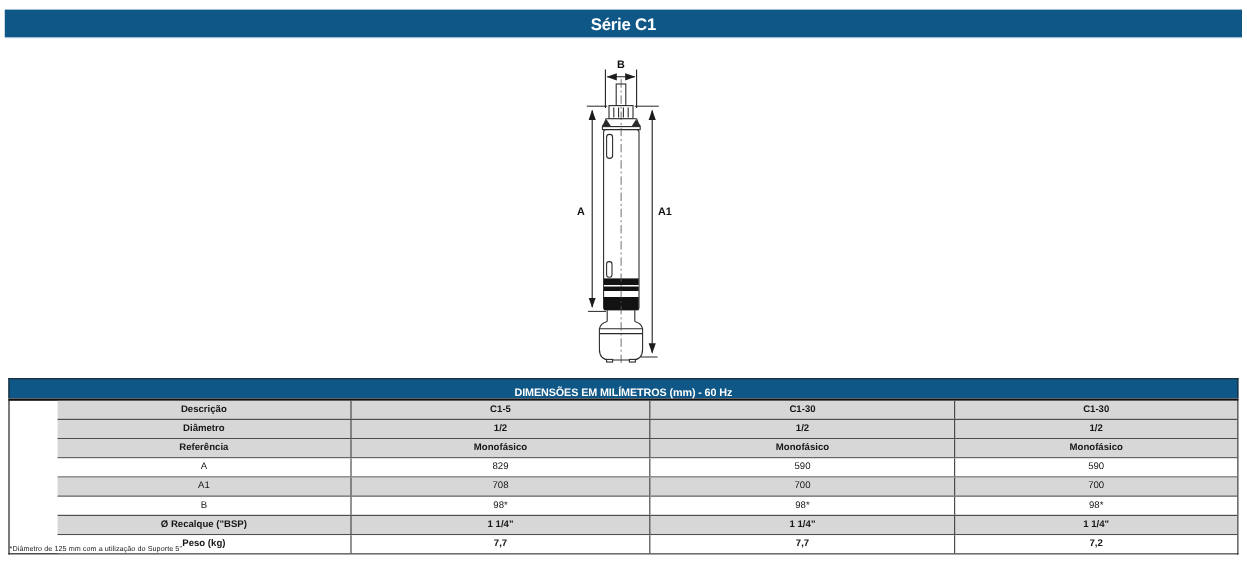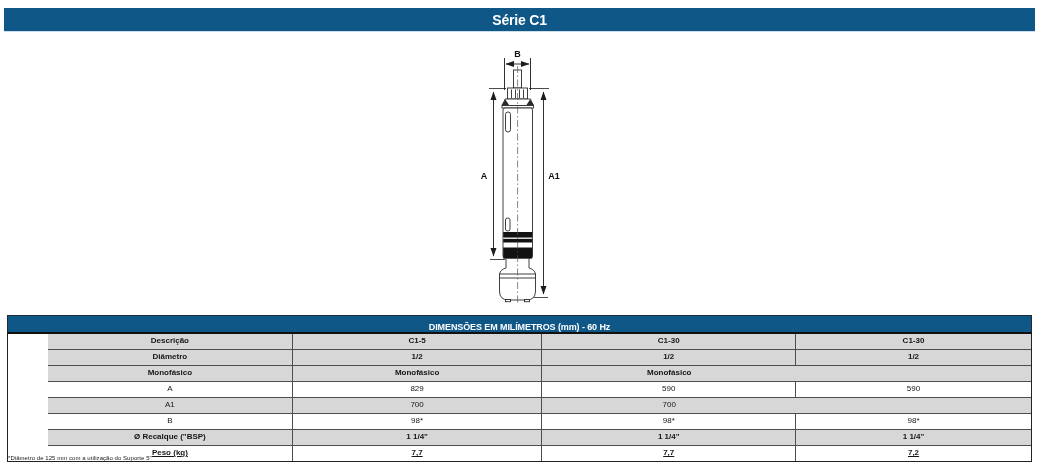--- a/index.html
+++ b/index.html
@@ -59,21 +59,21 @@
   .trow:last-child{border-bottom:none;}
   .trow > div{
     text-align:center;
     border-right:1px solid #4d4d4d;
     overflow:hidden;white-space:nowrap;
   }
   .trow > div:last-child{border-right:none;}
   .r-head{background:#d7d7d7;font-weight:bold;}
   .r-plain{background:#ffffff;font-weight:normal;}
   .r-gray{background:#d7d7d7;font-weight:normal;}
-  .r-boldwhite{background:#ffffff;font-weight:bold;text-decoration:underline;}
+  .r-boldwhite{background:#ffffff;font-weight:bold;}
   
   .footnote{
     position:absolute;left:8px;top:455px;
     font-size:6px;color:#222;letter-spacing:0.05px;
   }
 </style>
 </head>
 <body>
 
 <div class="page">
@@ -167,32 +167,34 @@
         <div>C1-30</div>
         <div>C1-30</div>
       </div>
       <div class="trow r-head">
         <div>Diâmetro</div>
         <div>1/2</div>
         <div>1/2</div>
         <div>1/2</div>
       </div>
       <div class="trow r-head">
+        <div>Referência</div>
         <div>Monofásico</div>
         <div>Monofásico</div>
         <div>Monofásico</div>
       </div>
       <div class="trow r-plain">
         <div>A</div>
         <div>829</div>
         <div>590</div>
         <div>590</div>
       </div>
       <div class="trow r-gray">
         <div>A1</div>
+        <div>708</div>
         <div>700</div>
         <div>700</div>
       </div>
       <div class="trow r-plain">
         <div>B</div>
         <div>98*</div>
         <div>98*</div>
         <div>98*</div>
       </div>
       <div class="trow r-head">

